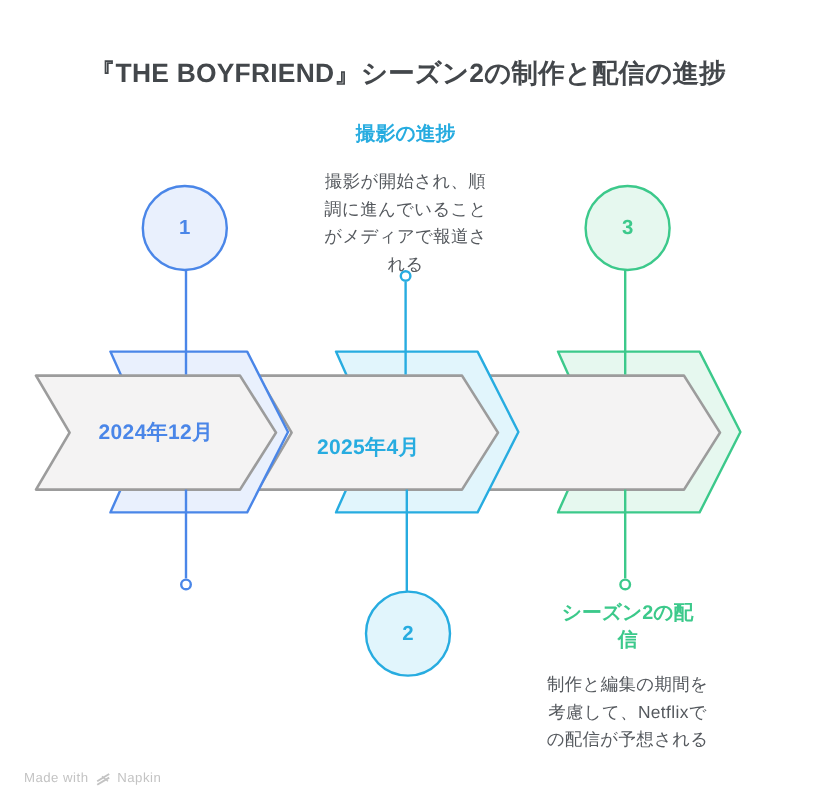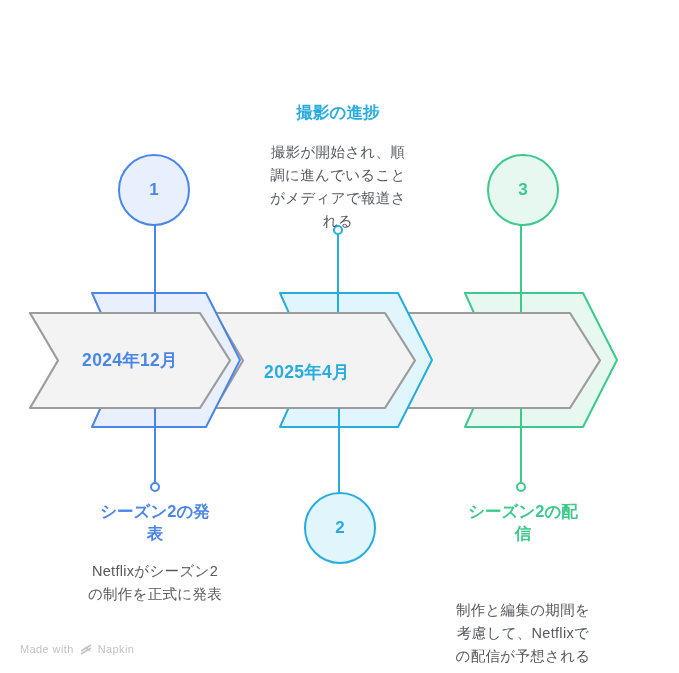--- a/index.html
+++ b/index.html
@@ -80,40 +80,37 @@
     <line class="line-cyan" x1="338" y1="235" x2="338" y2="312"></line>
     <line class="line-cyan" x1="339" y1="408" x2="339" y2="493"></line>
     <circle class="circ-cyan" cx="340" cy="528" r="35"></circle>
 
     <line class="line-green" x1="521" y1="225" x2="521" y2="312"></line>
     <line class="line-green" x1="521" y1="408" x2="521" y2="482"></line>
     <circle class="dot-green" cx="521" cy="487" r="4"></circle>
     <circle class="circ-green" cx="523" cy="190" r="35"></circle>
   </svg>
 
+  <div class="txt page-title">『THE BOYFRIEND』シーズン2の制作と配信の進捗</div>
 
   <span class="num c-blue" style="left:154px;top:190px;">1</span>
   <div class="txt date-label c-blue" style="left:40px;top:347px;width:180px;">2024年12月</div>
-  <div class="txt step-heading c-blue" style="left:65px;top:500px;width:180px;">シーズン2の発
-表</div>
-  <div class="txt step-desc" style="left:65px;top:560px;width:180px;">Netflixがシーズン2
-の制作を正式に発表</div>
 
   <div class="txt step-desc" style="left:248px;top:141px;width:180px;">撮影が開始され、順
 調に進んでいること
 がメディアで報道さ
 れる</div>
   <div class="txt step-heading c-cyan" style="left:238px;top:101px;width:200px;">撮影の進捗</div>
   <div class="txt date-label c-cyan" style="left:217px;top:359px;width:180px;">2025年4月</div>
   <span class="num c-cyan" style="left:340px;top:528px;">2</span>
 
   <span class="num c-green" style="left:523px;top:190px;">3</span>
   <div class="txt step-heading c-green" style="left:433px;top:500px;width:180px;">シーズン2の配
 信</div>
-  <div class="txt step-desc" style="left:428px;top:560px;width:190px;margin-top:39px;">制作と編集の期間を
+  <div class="txt step-desc" style="left:428px;top:560px;width:190px;">制作と編集の期間を
 考慮して、Netflixで
 の配信が予想される</div>
 
   <div class="footer">
     <span>Made with</span>
     <svg width="14" height="14" viewBox="0 0 14 14">
       <path d="M2 9 L12 3" stroke="#C3C3C3" stroke-width="1.6" fill="none"></path>
       <path d="M2 12 L12 6" stroke="#C3C3C3" stroke-width="1.6" fill="none"></path>
       <path d="M6 5 L11 9" stroke="#C3C3C3" stroke-width="1.2" fill="none"></path>
     </svg>

